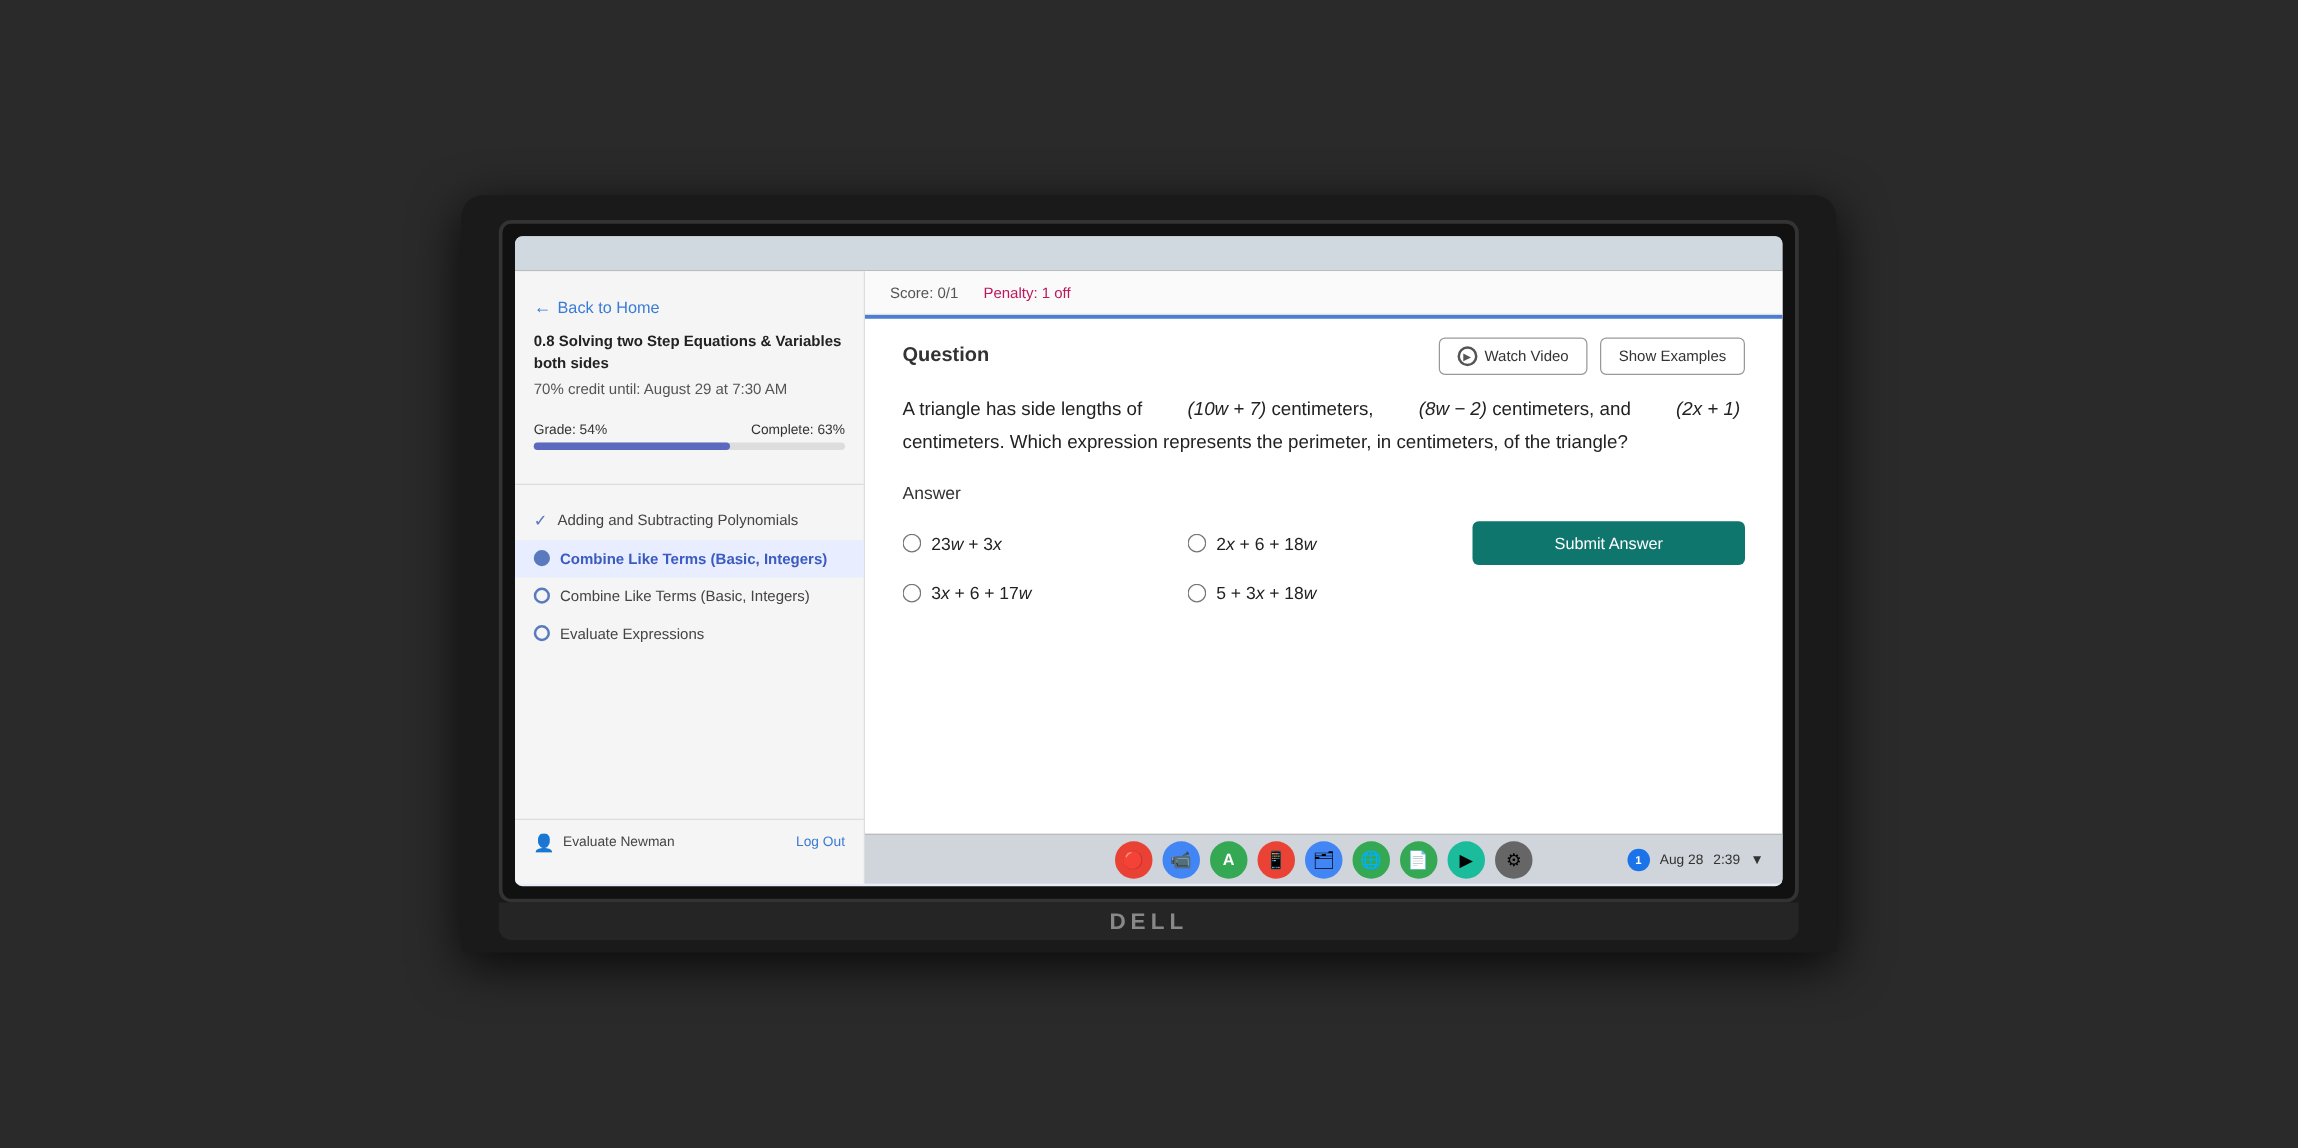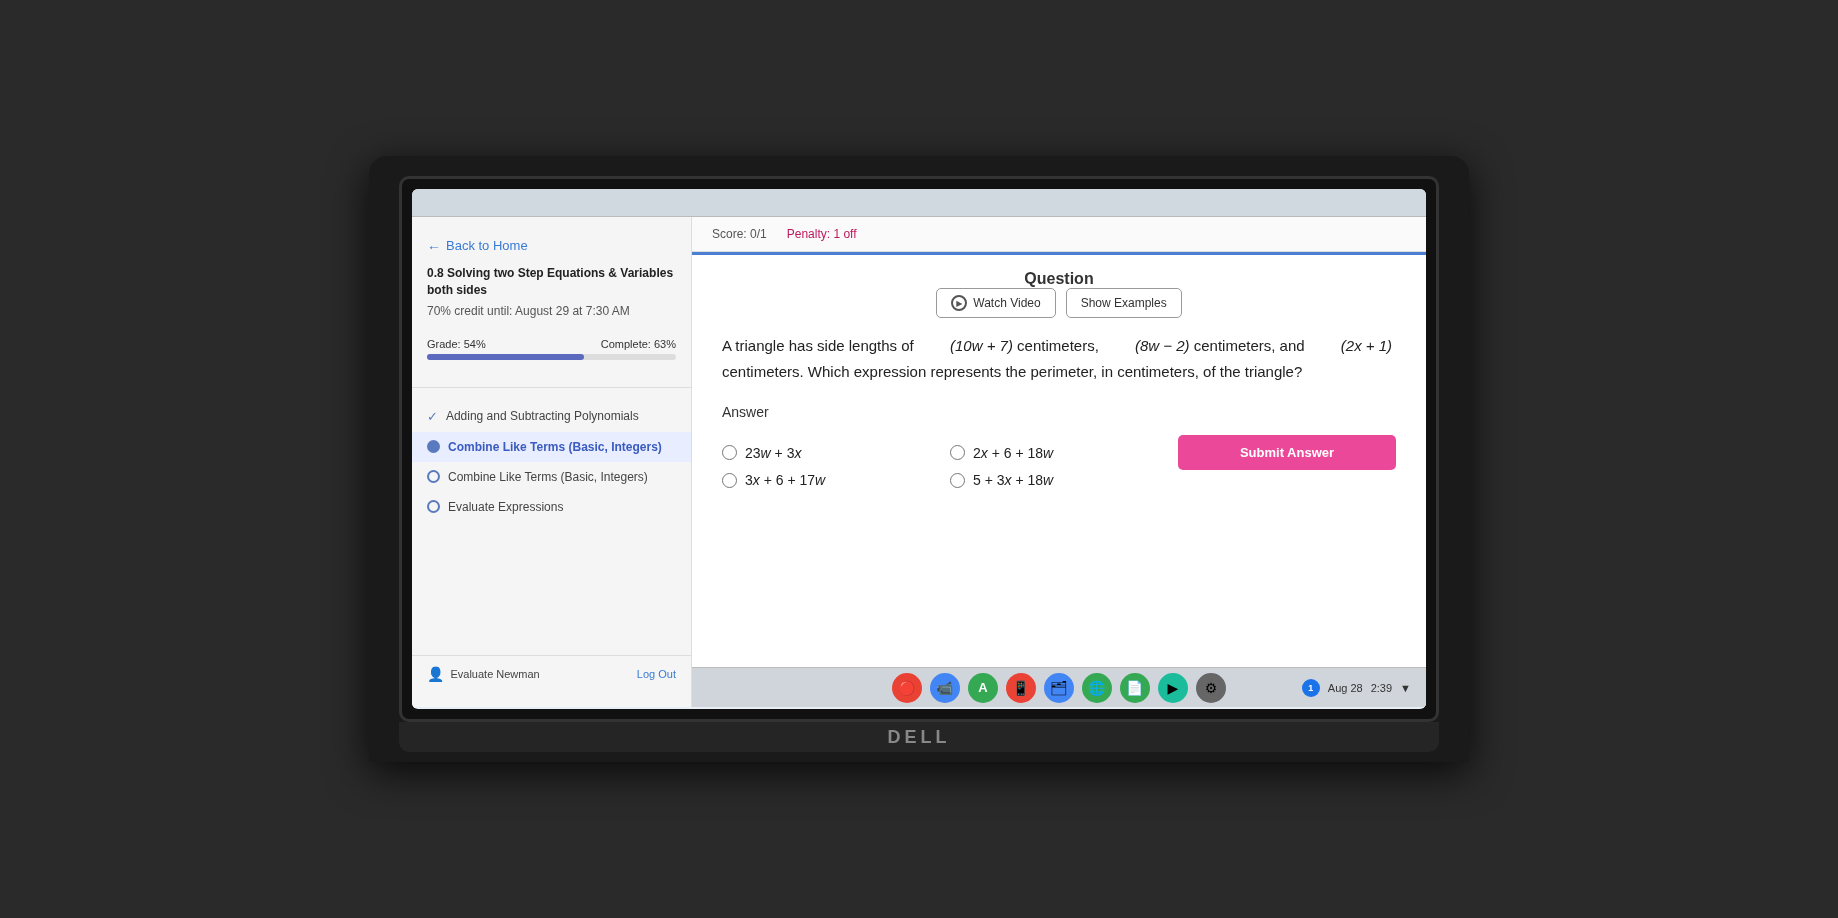--- a/index.html
+++ b/index.html
@@ -226,21 +226,20 @@
       flex: 1;
       padding: 15px 30px;
       overflow-y: auto;
     }
 
     .question-header {
       display: flex;
       justify-content: space-between;
       align-items: center;
       margin-bottom: 15px;
-      flex-direction: column;
     }
 
     .question-label {
       font-size: 16px;
       font-weight: bold;
       color: #333;
     }
 
     .header-buttons {
       display: flex;
@@ -286,48 +285,48 @@
     .answer-label {
       font-size: 14px;
       font-weight: normal;
       color: #333;
       margin-bottom: 15px;
     }
 
     .answer-grid {
       display: grid;
       grid-template-columns: 1fr 1fr 1fr;
-      gap: 2px 10px;
+      gap: 14px 10px;
       align-items: center;
     }
 
     .answer-option {
       display: flex;
       align-items: center;
       gap: 8px;
       font-size: 14px;
       color: #222;
       cursor: pointer;
     }
 
     .answer-option input[type="radio"] {
       width: 15px;
       height: 15px;
       cursor: pointer;
     }
 
     .submit-btn {
-      background: #ec4899;
+      background: #0f766e;
       color: white;
       border: none;
       padding: 10px 20px;
       border-radius: 5px;
       font-size: 13px;
       cursor: pointer;
-      font-weight: bold;
+      font-weight: normal;
       white-space: nowrap;
     }
 
     
     .taskbar {
       background: #d0d5db;
       height: 40px;
       display: flex;
       align-items: center;
       justify-content: center;

